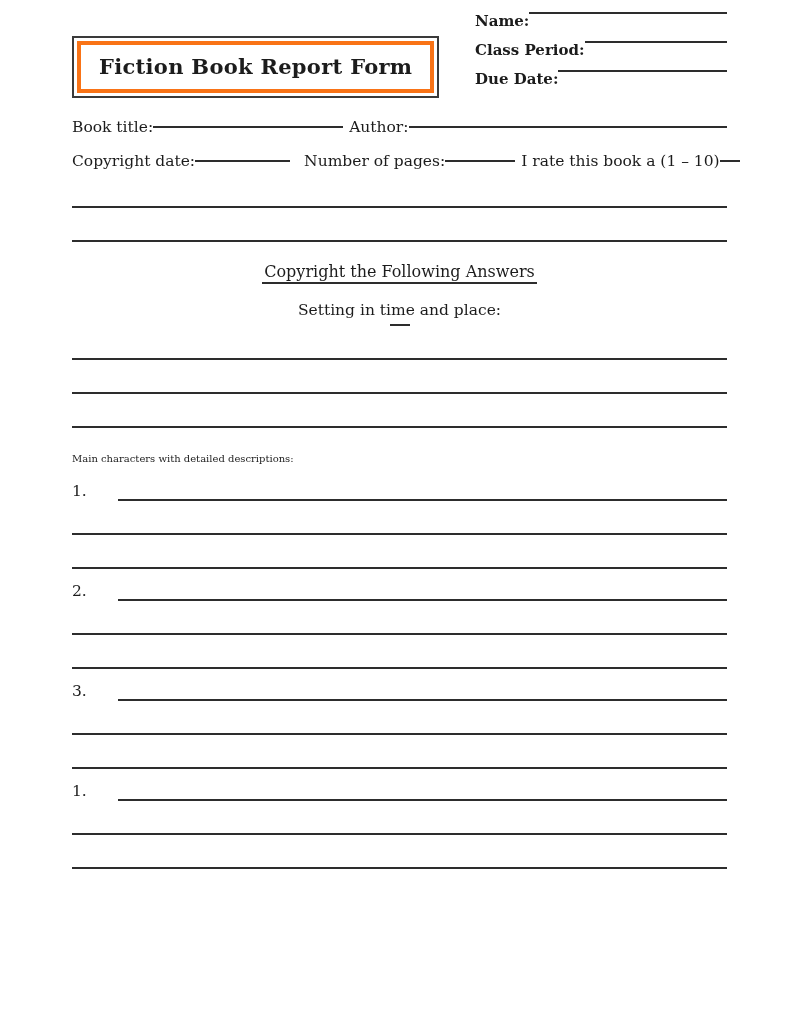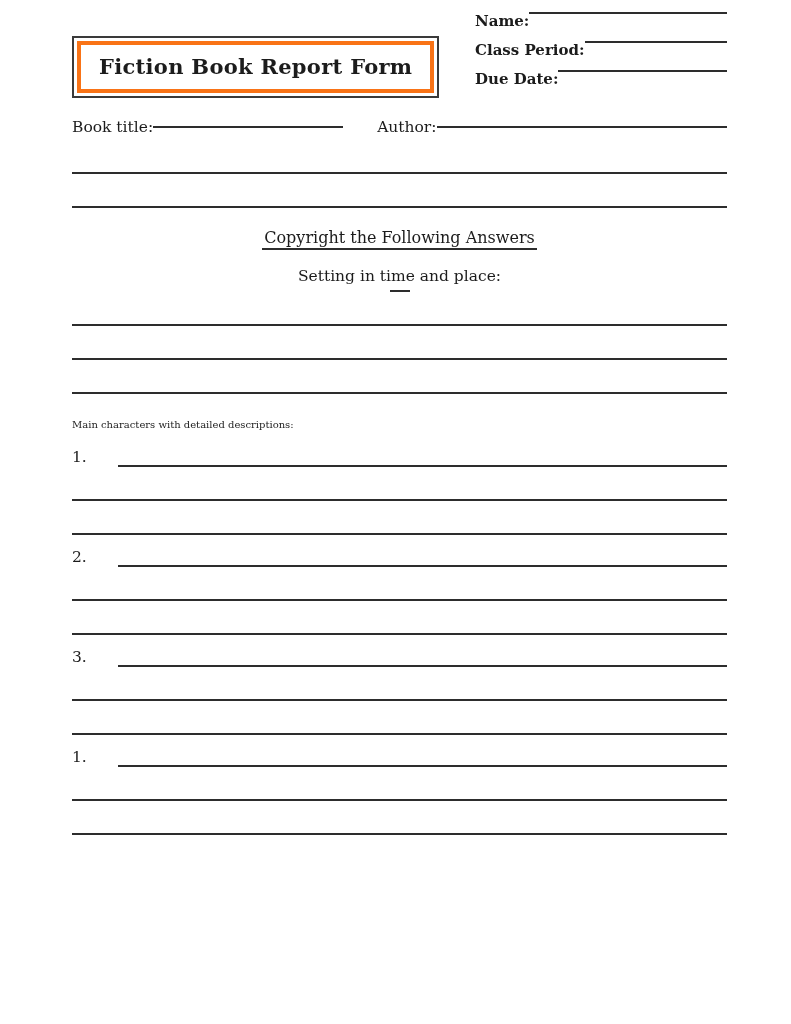--- a/index.html
+++ b/index.html
@@ -40,21 +40,21 @@
   .hdr-label{font-weight:bold;font-size:15px;white-space:nowrap;}
   
   .row{display:flex;align-items:center;}
   .label{font-size:15.5px;white-space:nowrap;line-height:20px;}
   .fill{flex:1;border-bottom:2px solid var(--line);min-width:20px;}
   .fill-fixed{border-bottom:2px solid var(--line);}
   .w190{width:190px;flex:none;}
   .w95{width:95px;flex:none;}
   .w70{width:70px;flex:none;}
   .ml14{margin-left:14px;}
-  .ml18{margin-left:34px;}
+  .ml18{margin-left:6px;}
   .h26{height:26px;}
   .blank-line{height:32px;border-bottom:2px solid var(--line);}
   .mt6{margin-top:6px;}
   .mt8{margin-top:8px;}
   .mt10{margin-top:10px;}
   .mt14{margin-top:14px;flex-direction:column;}
   
   .section-heading{
     text-align:center;
     margin-top:20px;
@@ -97,20 +97,28 @@
     </div>
   </div>
 
   <div class="row h26 mt10">
     <span class="label">Book title:</span>
     <span class="fill-fixed w190"></span>
     <span class="label ml18">Author:</span>
     <span class="fill"></span>
   </div>
 
+  <div class="row h26 mt8">
+    <span class="label">Copyright date:</span>
+    <span class="fill-fixed w95"></span>
+    <span class="label ml14">Number of pages:</span>
+    <span class="fill-fixed w70"></span>
+    <span class="label ml18">I rate this book a (1 – 10)</span>
+    <span class="fill"></span>
+  </div>
 
   <div class="blank-line"></div>
   <div class="blank-line"></div>
 
   <div class="section-heading">
     <span>Copyright the Following Answers</span>
   </div>
 
   <div class="row h26 mt14">
     <span class="label">Setting in time and place:</span>

